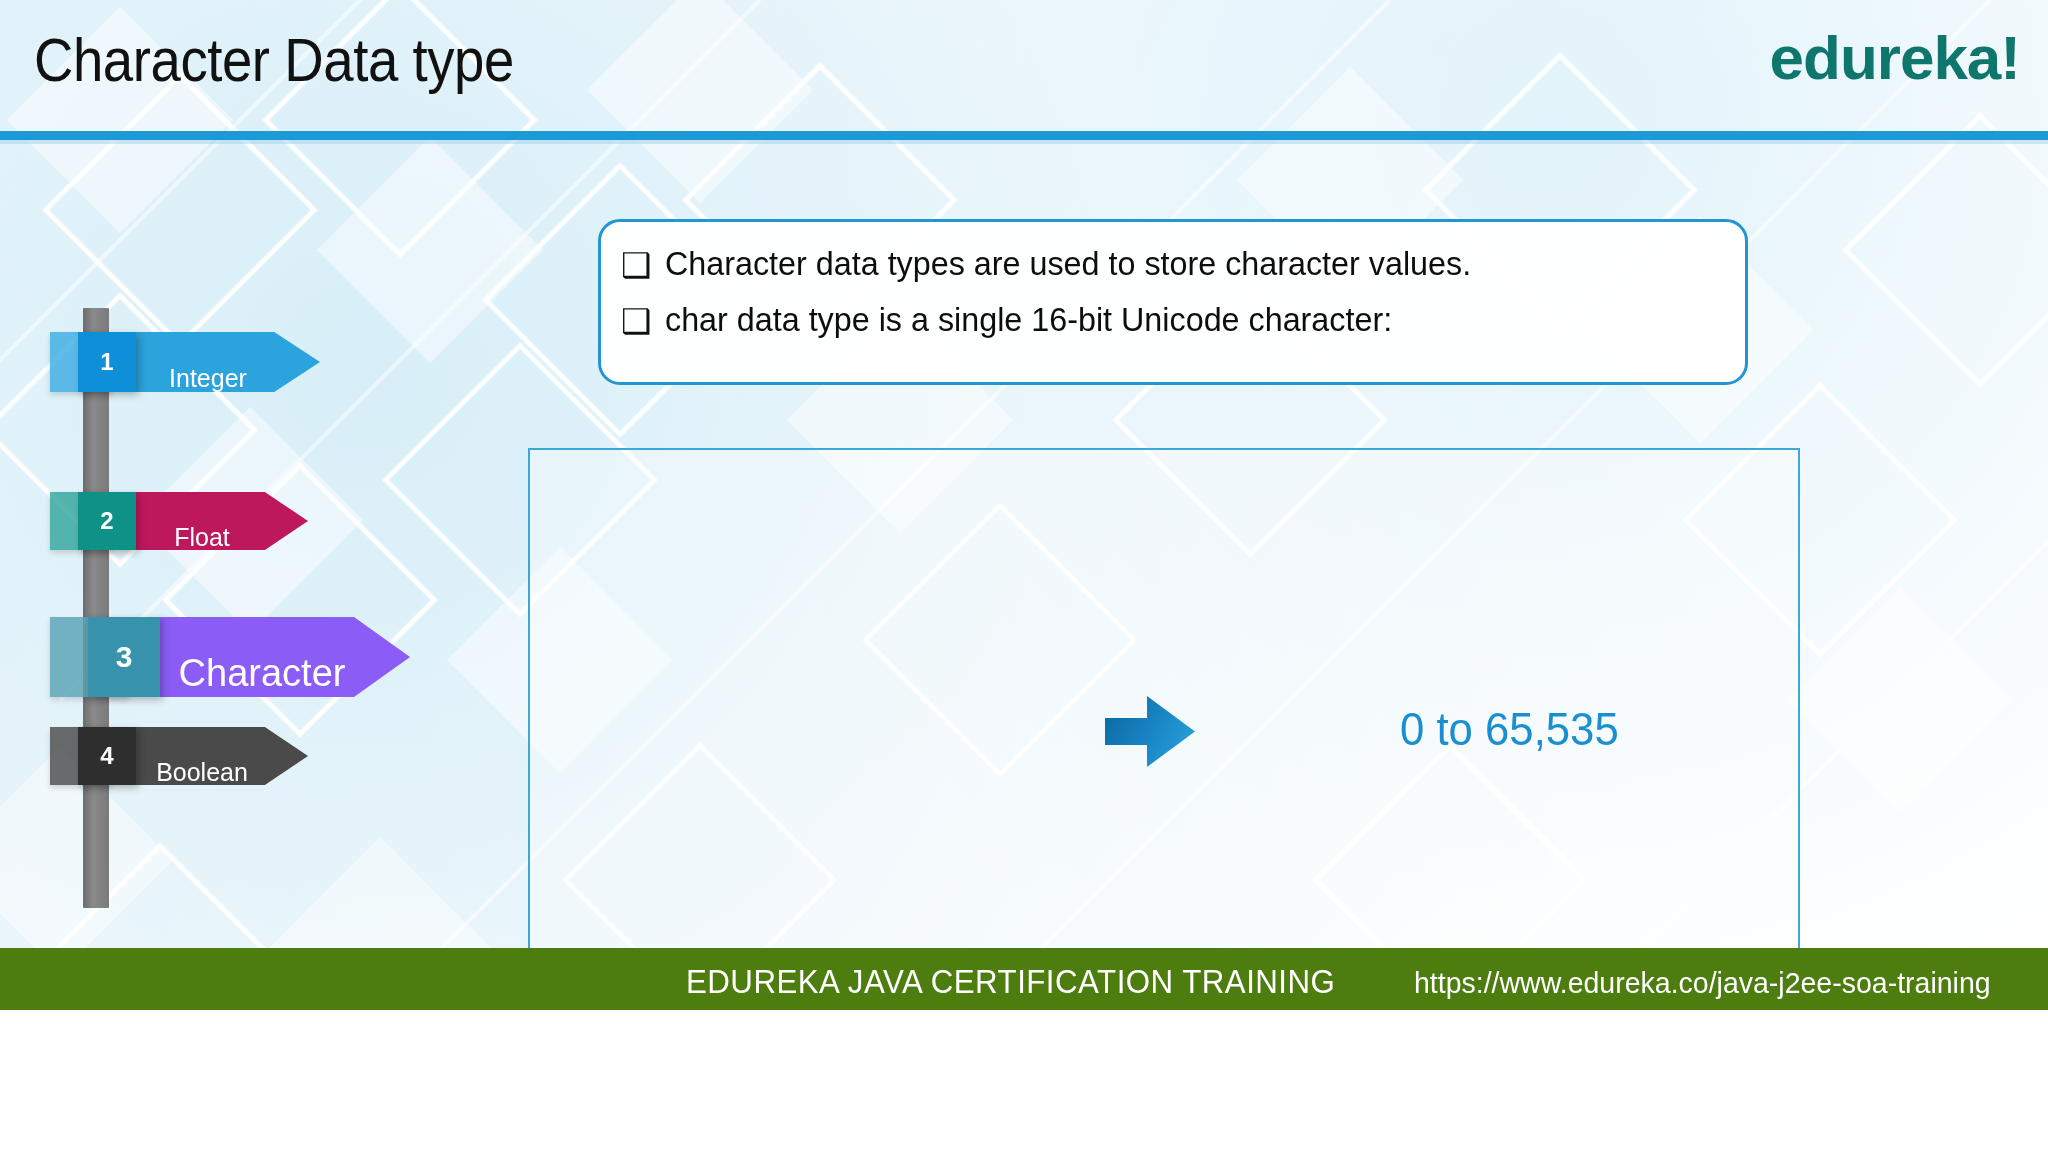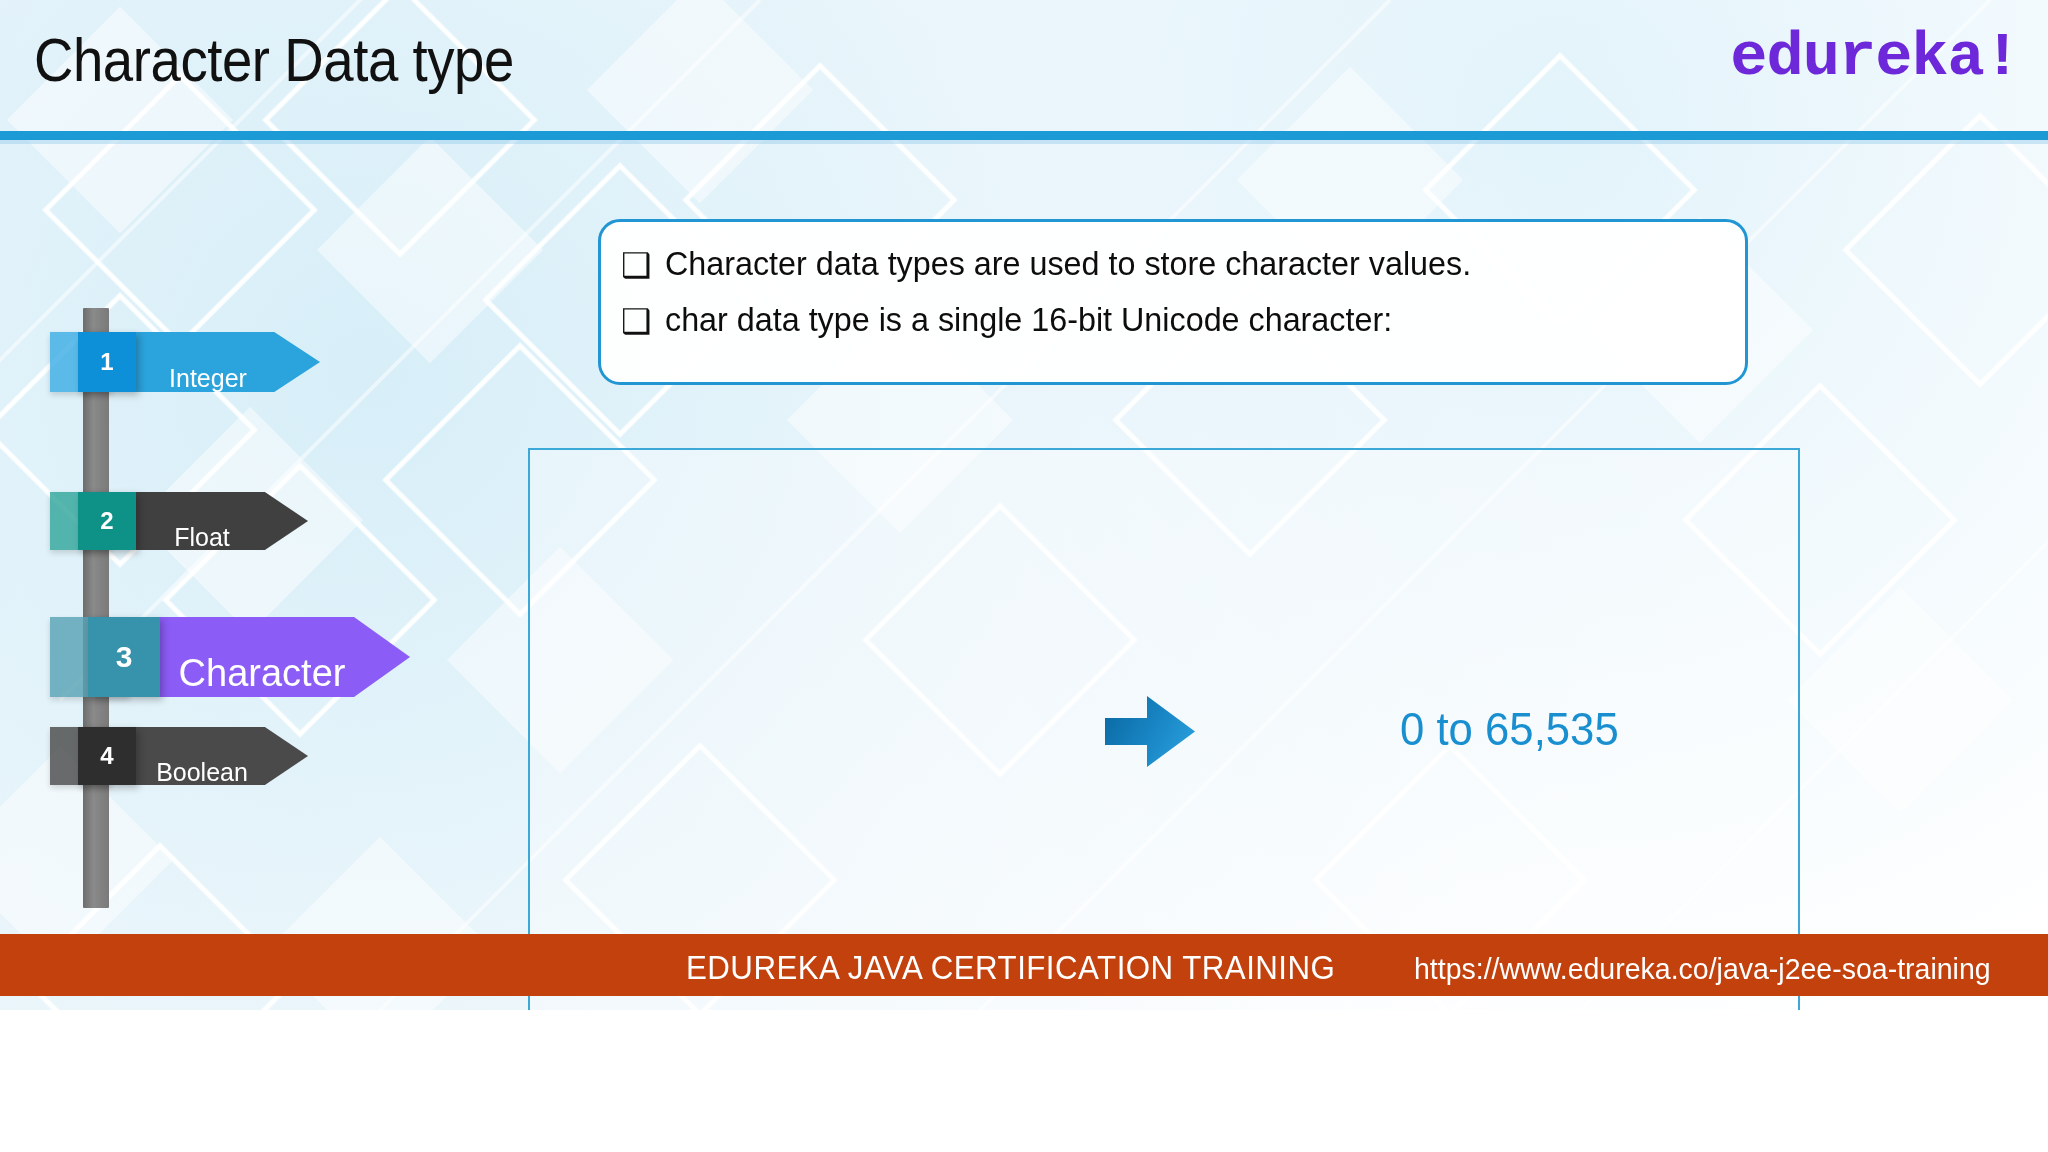--- a/index.html
+++ b/index.html
@@ -38,25 +38,25 @@
     font-family: "Liberation Sans Narrow", "Liberation Sans", sans-serif;
     font-weight: 400;
     letter-spacing: -0.5px;
     white-space: nowrap;
     transform: scaleX(0.88);
     transform-origin: left center;
   }
   .logo {
     position: absolute;
     right: 28px; top: 22px;
-    font-family: Liberation Mono, monospace;
+    font-family: Liberation Sans, sans-serif;
     font-weight: bold;
     font-style: normal;
     font-size: 62px;
-    color: #6d28d9;
+    color: #0f766e;
     letter-spacing: -1px;
     white-space: nowrap;
   }
   .header-rule {
     position: absolute;
     left: 0; top: 131px;
     width: 2048px; height: 9px;
     background: #1C9AD6;
   }
   .header-rule-soft {
@@ -116,21 +116,21 @@
     width: 208px;
     background: #2BA3DC;
     clip-path: polygon(0 0, 78% 0, 100% 50%, 78% 100%, 0 100%);
   }
   
   #sign-2 { left: 50px; top: 492px; width: 258px; height: 58px; }
   #sign-2 .flap { background: #33A69C; }
   #sign-2 .badge { background: #0E9288; }
   #sign-2 .body {
     width: 196px;
-    background: #404040;
+    background: #be185d;
     clip-path: polygon(0 0, 78% 0, 100% 50%, 78% 100%, 0 100%);
   }
   
   #sign-3 { left: 50px; top: 617px; width: 360px; height: 80px; }
   #sign-3 .flap { width: 80px; background: #5AA3B5; }
   #sign-3 .badge { left: 38px; width: 72px; background: #3792AB; font-size: 30px; }
   #sign-3 .body {
     left: 80px;
     width: 280px;
     background: #8b5cf6;
@@ -214,23 +214,23 @@
     color: #1A8FD0;
     font-family: "Liberation Sans Narrow", "Liberation Sans", sans-serif;
     white-space: nowrap;
     transform: scaleX(0.95);
     transform-origin: left center;
   }
 
   
   .footer {
     position: absolute;
-    left: 0; bottom: 14px;
+    left: 0; bottom: 0;
     width: 2048px; height: 62px;
-    background: #c2410c;
+    background: #4d7c0f;
   }
   .footer-title {
     position: absolute;
     left: 686px; top: 14px;
     color: #ffffff;
     font-size: 34px;
     letter-spacing: 0.5px;
     font-family: "Liberation Sans Narrow", "Liberation Sans", sans-serif;
     white-space: nowrap;
     transform: scaleX(0.92);

